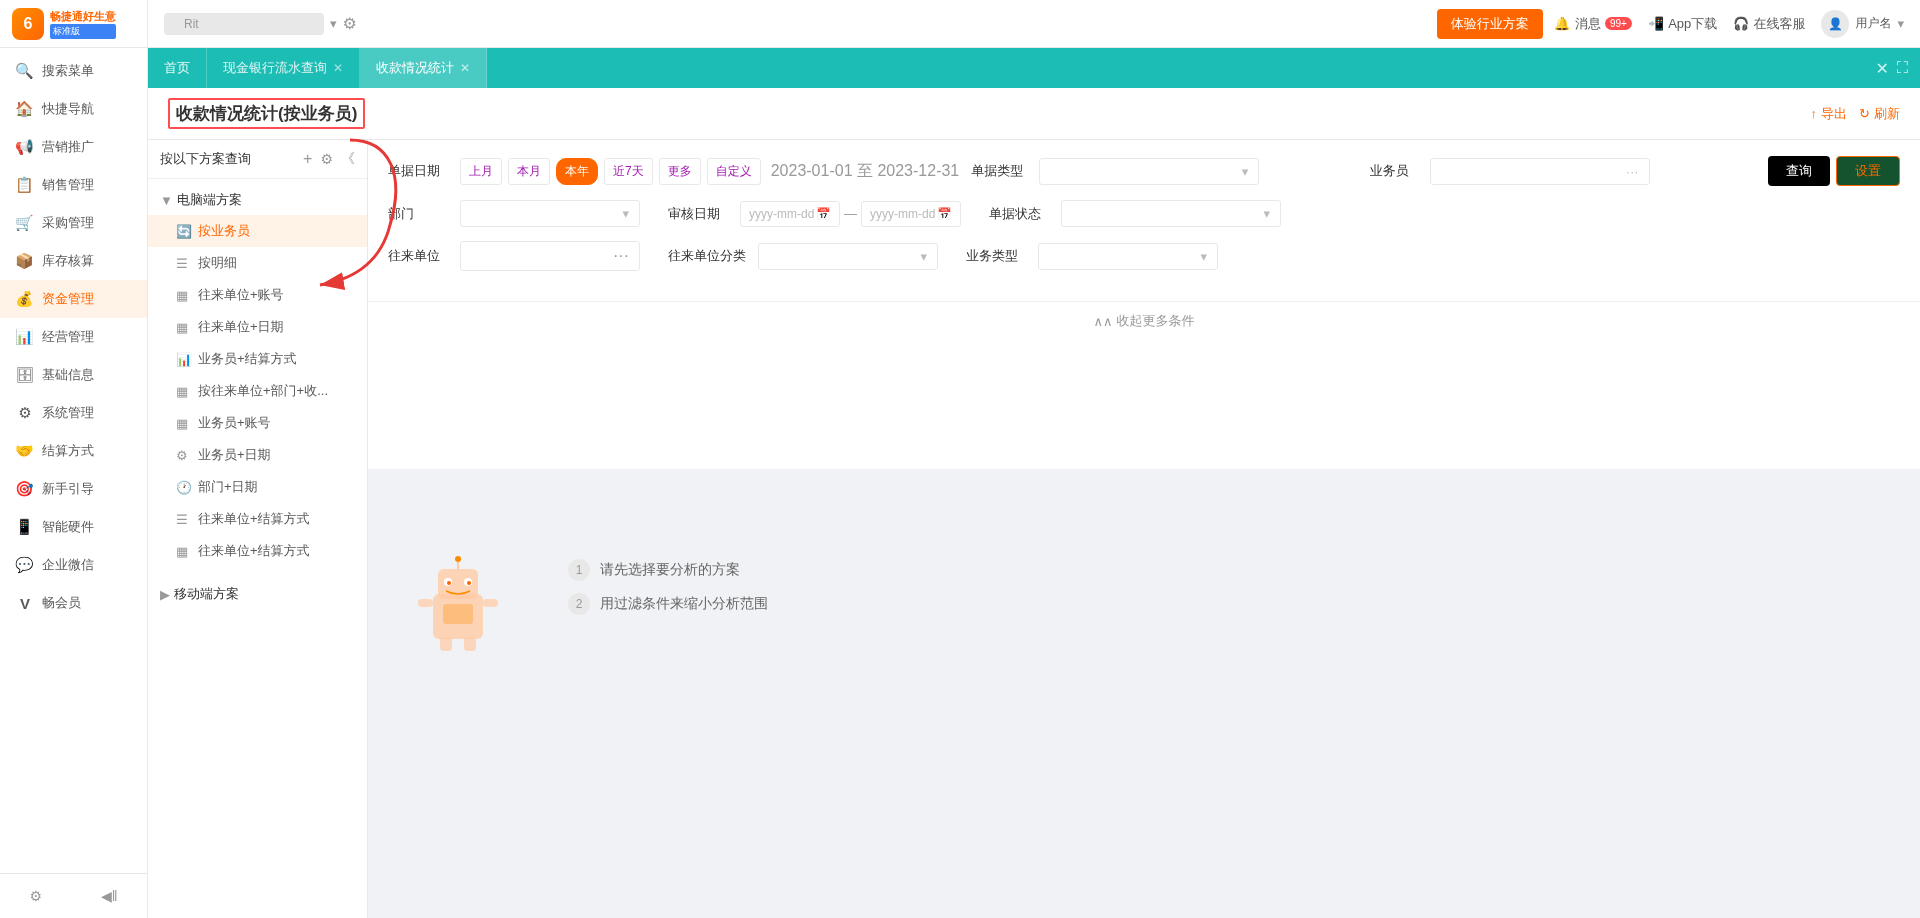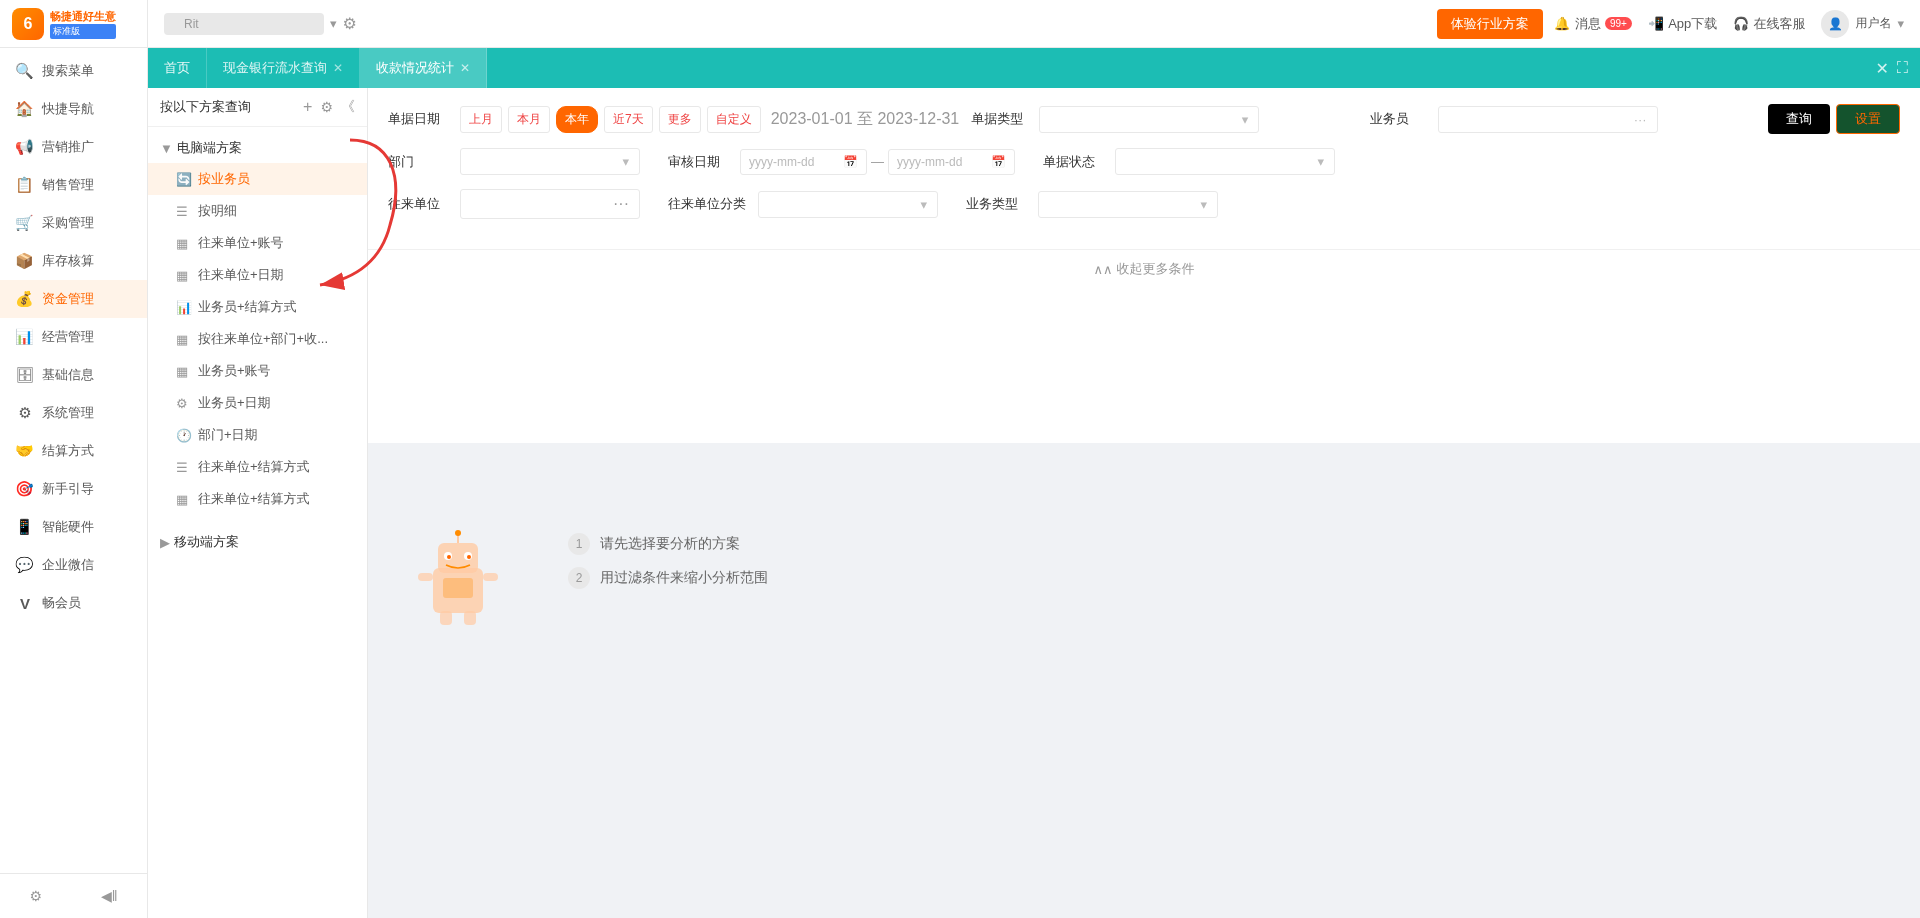--- a/index.html
+++ b/index.html
@@ -60,26 +60,26 @@
     .scheme-item.active { color: #ff6600; background: #fff3e8; }
     .scheme-item .item-icon { font-size: 13px; color: #999; width: 16px; }
     .scheme-item.active .item-icon { color: #ff6600; }
 
     
     .filter-panel { flex: 1; background: #fff; padding: 0; overflow-y: auto; }
     .filter-area { padding: 16px 20px; }
     .filter-row { display: flex; align-items: center; gap: 12px; margin-bottom: 14px; flex-wrap: wrap; }
     .filter-label { color: #333; font-size: 13px; white-space: nowrap; min-width: 60px; }
     .filter-date-group { display: flex; align-items: center; gap: 6px; }
-    .date-btn { padding: 4px 8px; border: 1px solid #e8e8e8; border-radius: 3px; cursor: pointer; font-size: 12px; color: #ef4444; background: #fff; }
+    .date-btn { padding: 4px 8px; border: 1px solid #e8e8e8; border-radius: 3px; cursor: pointer; font-size: 12px; color: #a21caf; background: #fff; }
     .date-btn.active { background: #ff6600; color: #fff; border-color: #ff6600; border-radius: 10px; }
     .date-range-text { font-size: 16px; color: #999; margin-left: 4px; }
     .filter-select { display: flex; align-items: center; border: 1px solid #e8e8e8; border-radius: 3px; padding: 5px 10px; min-width: 160px; cursor: pointer; background: #fff; justify-content: space-between; font-size: 13px; color: #bbb; }
     .filter-input-group { display: flex; align-items: center; gap: 4px; }
-    .date-input { border: 1px solid #e8e8e8; border-radius: 3px; padding: 5px 8px; font-size: 12px; color: #bbb; width: 127px; display: flex; align-items: center; justify-content: space-between; cursor: pointer; }
+    .date-input { border: 1px solid #e8e8e8; border-radius: 3px; padding: 5px 8px; font-size: 12px; color: #bbb; width: 100px; display: flex; align-items: center; justify-content: space-between; cursor: pointer; }
     .dash { color: #999; }
     .filter-dots { color: #999; cursor: pointer; font-size: 16px; }
 
     .collapse-btn { display: flex; align-items: center; justify-content: center; padding: 10px; color: #999; cursor: pointer; font-size: 13px; gap: 4px; border-top: 1px solid #f0f0f0; }
     .empty-text { display: flex; flex-direction: column; gap: 12px; }
     .empty-step { display: flex; align-items: center; gap: 10px; color: #666; font-size: 14px; }
     .step-num { width: 22px; height: 22px; border-radius: 50%; background: #e8e8e8; color: #999; display: flex; align-items: center; justify-content: center; font-size: 12px; flex-shrink: 0; }
 
     
     .query-btn { background: #000000; color: #fff; border: none; border-radius: 4px; padding: 6px 18px; cursor: pointer; font-size: 13px; }
@@ -214,20 +214,35 @@
       <span class="tab-close">✕</span>
     </div>
     <div class="tab-bar-right">
       <span class="tab-bar-icon">✕</span>
       <span class="tab-bar-icon">⛶</span>
     </div>
   </div>
 
   <div class="content">
 
+    <div class="page-header">
+      <div class="title-highlight">
+        <span style="font-size:17px;font-weight:600;color:#333;">收款情况统计(按业务员)</span>
+      </div>
+      <div class="page-actions">
+        <div class="action-btn">
+          <span>↑</span>
+          <span>导出</span>
+        </div>
+        <div class="action-btn">
+          <span>↻</span>
+          <span>刷新</span>
+        </div>
+      </div>
+    </div>
 
     <div class="body-layout">
 
       <div class="scheme-panel">
         <div class="scheme-header">
           <span class="scheme-title">按以下方案查询</span>
           <div class="scheme-header-icons">
             <span style="cursor:pointer;color:#999;font-size:16px;">+</span>
             <span style="cursor:pointer;color:#999;font-size:14px;">⚙</span>
             <span style="cursor:pointer;color:#999;font-size:14px;">《</span>
@@ -311,21 +326,21 @@
                 <span class="date-range-text">2023-01-01 至 2023-12-31</span>
               </div>
               <div style="flex:1;display:flex;align-items:center;justify-content:space-between;">
                 <div style="display:flex;align-items:center;gap:8px;flex:1;">
                   <span class="filter-label">单据类型</span>
                   <div class="filter-select" style="flex:1;max-width:220px;">
                     <span style="color:#bbb;"></span>
                     <span style="color:#bbb;">▾</span>
                   </div>
                 </div>
-                <div style="display:flex;align-items:center;gap:8px;flex:1;margin-left:16px;">
+                <div style="display:flex;align-items:center;flex:1;margin-left:16px;">
                   <span class="filter-label">业务员</span>
                   <div class="filter-select" style="flex:1;max-width:220px;">
                     <span style="color:#bbb;"></span>
                     <span style="color:#bbb;cursor:pointer;">···</span>
                   </div>
                 </div>
                 <div style="display:flex;align-items:center;gap:6px;margin-left:16px;">
                   <button class="query-btn">查询</button>
                   <button class="set-btn">设置</button>
                 </div>

